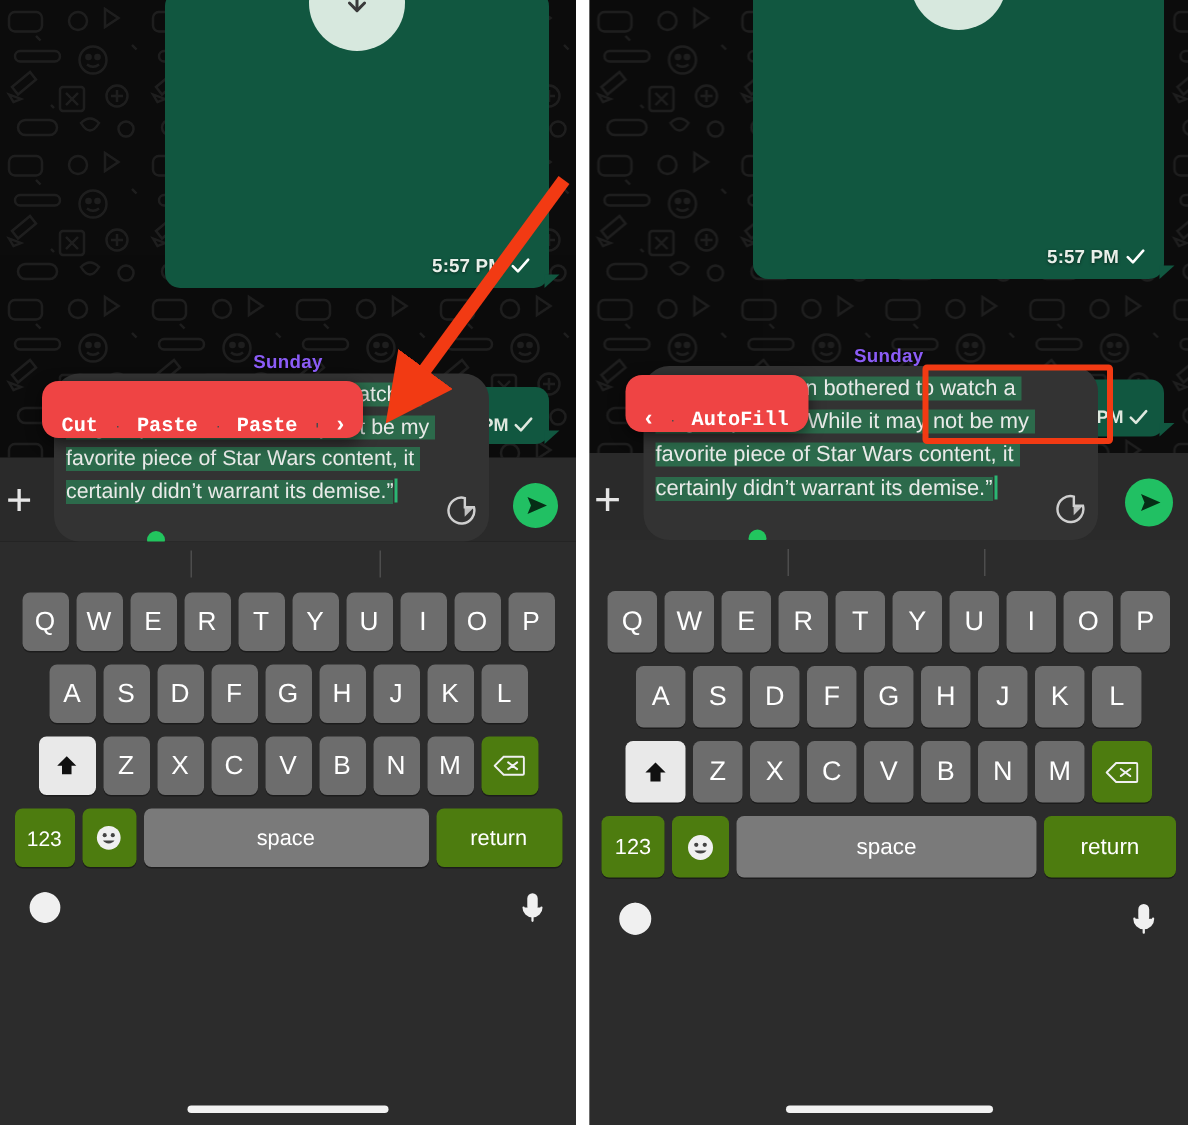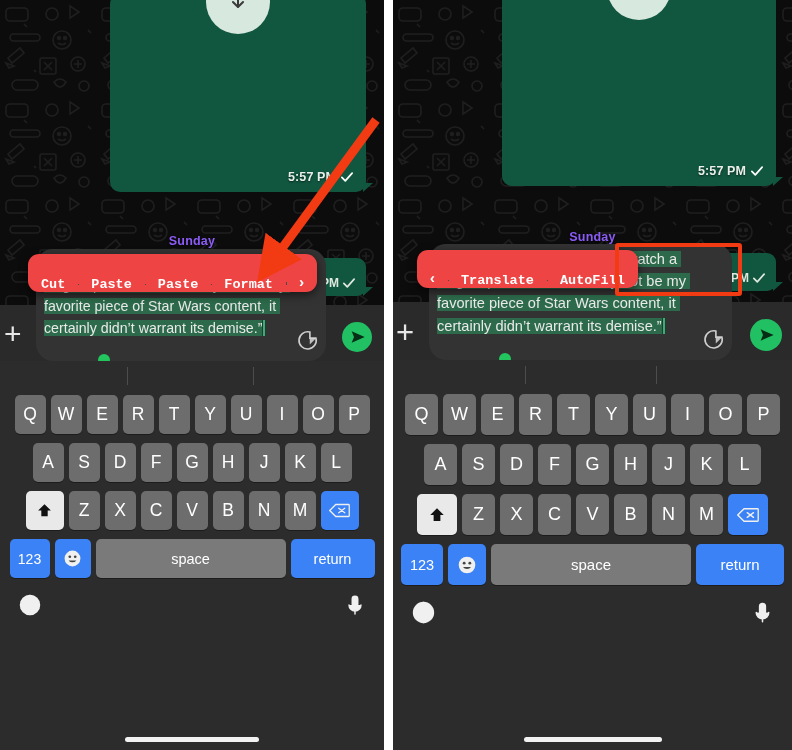--- a/index.html
+++ b/index.html
@@ -246,21 +246,21 @@
     color: #ffffff;
     display: flex; align-items: center; justify-content: center;
     font-weight: 400;
     box-shadow: 0 1px 0 rgba(0,0,0,.35);
     user-select: none;
   }
   .panel-left .key  { width: 31px; height: 39px; font-size: 17.5px; }
   .panel-right .key { width: 33px; height: 41px; font-size: 18px; }
 
   .panel-left  .krow-2 { margin-left: 0; }
-  .key-dark { background: #3b82f6; }
+  .key-dark { background: #4d7c0f; }
   .key-light { background: #e9e9e9; }
   .key-light svg { fill: #111; }
 
   .panel-left .key-wide  { width: 38px; }
   .panel-right .key-wide { width: 40px; }
   .panel-left .key-num   { width: 40px; font-size: 14px; }
   .panel-right .key-num  { width: 42px; font-size: 14.5px; }
   .panel-left .key-emoji { width: 36px; }
   .panel-right .key-emoji{ width: 38px; }
   .panel-left .key-space { flex: 1; max-width: 190px; font-size: 14.5px; background: #7a7a7a; }
@@ -347,21 +347,20 @@
           <svg class="tick" viewBox="0 0 16 14" fill="none" stroke="#dfe8df" stroke-width="2" stroke-linecap="round" stroke-linejoin="round">
             <path d="M2 7.5 L6 11.5 L14 2.5"></path>
           </svg>
         </div>
       </div>
 
       <div class="edit-menu">
         <div class="mi">Cut</div>
         <div class="mi">Paste</div>
         <div class="mi">Paste</div>
-        <div class="mi">Format</div>
         <div class="mi mi-arrow">›</div>
       </div>
 
       <svg class="red-arrow" style="left:230px; top:112px; width:160px; height:170px;" viewBox="0 0 160 170">
         <defs>
           <marker id="arrhead" markerWidth="5" markerHeight="5" refX="2.2" refY="2.5" orient="auto">
             <path d="M0,0 L5,2.5 L0,5 z" fill="#f23a13"></path>
           </marker>
         </defs>
         <line x1="146" y1="8" x2="42" y2="150" stroke="#f23a13" stroke-width="9" marker-end="url(#arrhead)" stroke-linecap="butt"></line>
@@ -496,21 +495,20 @@
         <div class="meta2">
           <span>PM</span>
           <svg class="tick" viewBox="0 0 16 14" fill="none" stroke="#dfe8df" stroke-width="2" stroke-linecap="round" stroke-linejoin="round">
             <path d="M2 7.5 L6 11.5 L14 2.5"></path>
           </svg>
         </div>
       </div>
 
       <div class="edit-menu">
         <div class="mi mi-arrow">‹</div>
-        <div class="mi">Translate</div>
         <div class="mi">AutoFill</div>
       </div>
 
       <div class="hl-box" style="left:222px; top:243px; width:127px; height:53px;"></div>
     </div>
 
     <div class="composer">
       <div class="plus">+</div>
 
       <div class="textbox">

